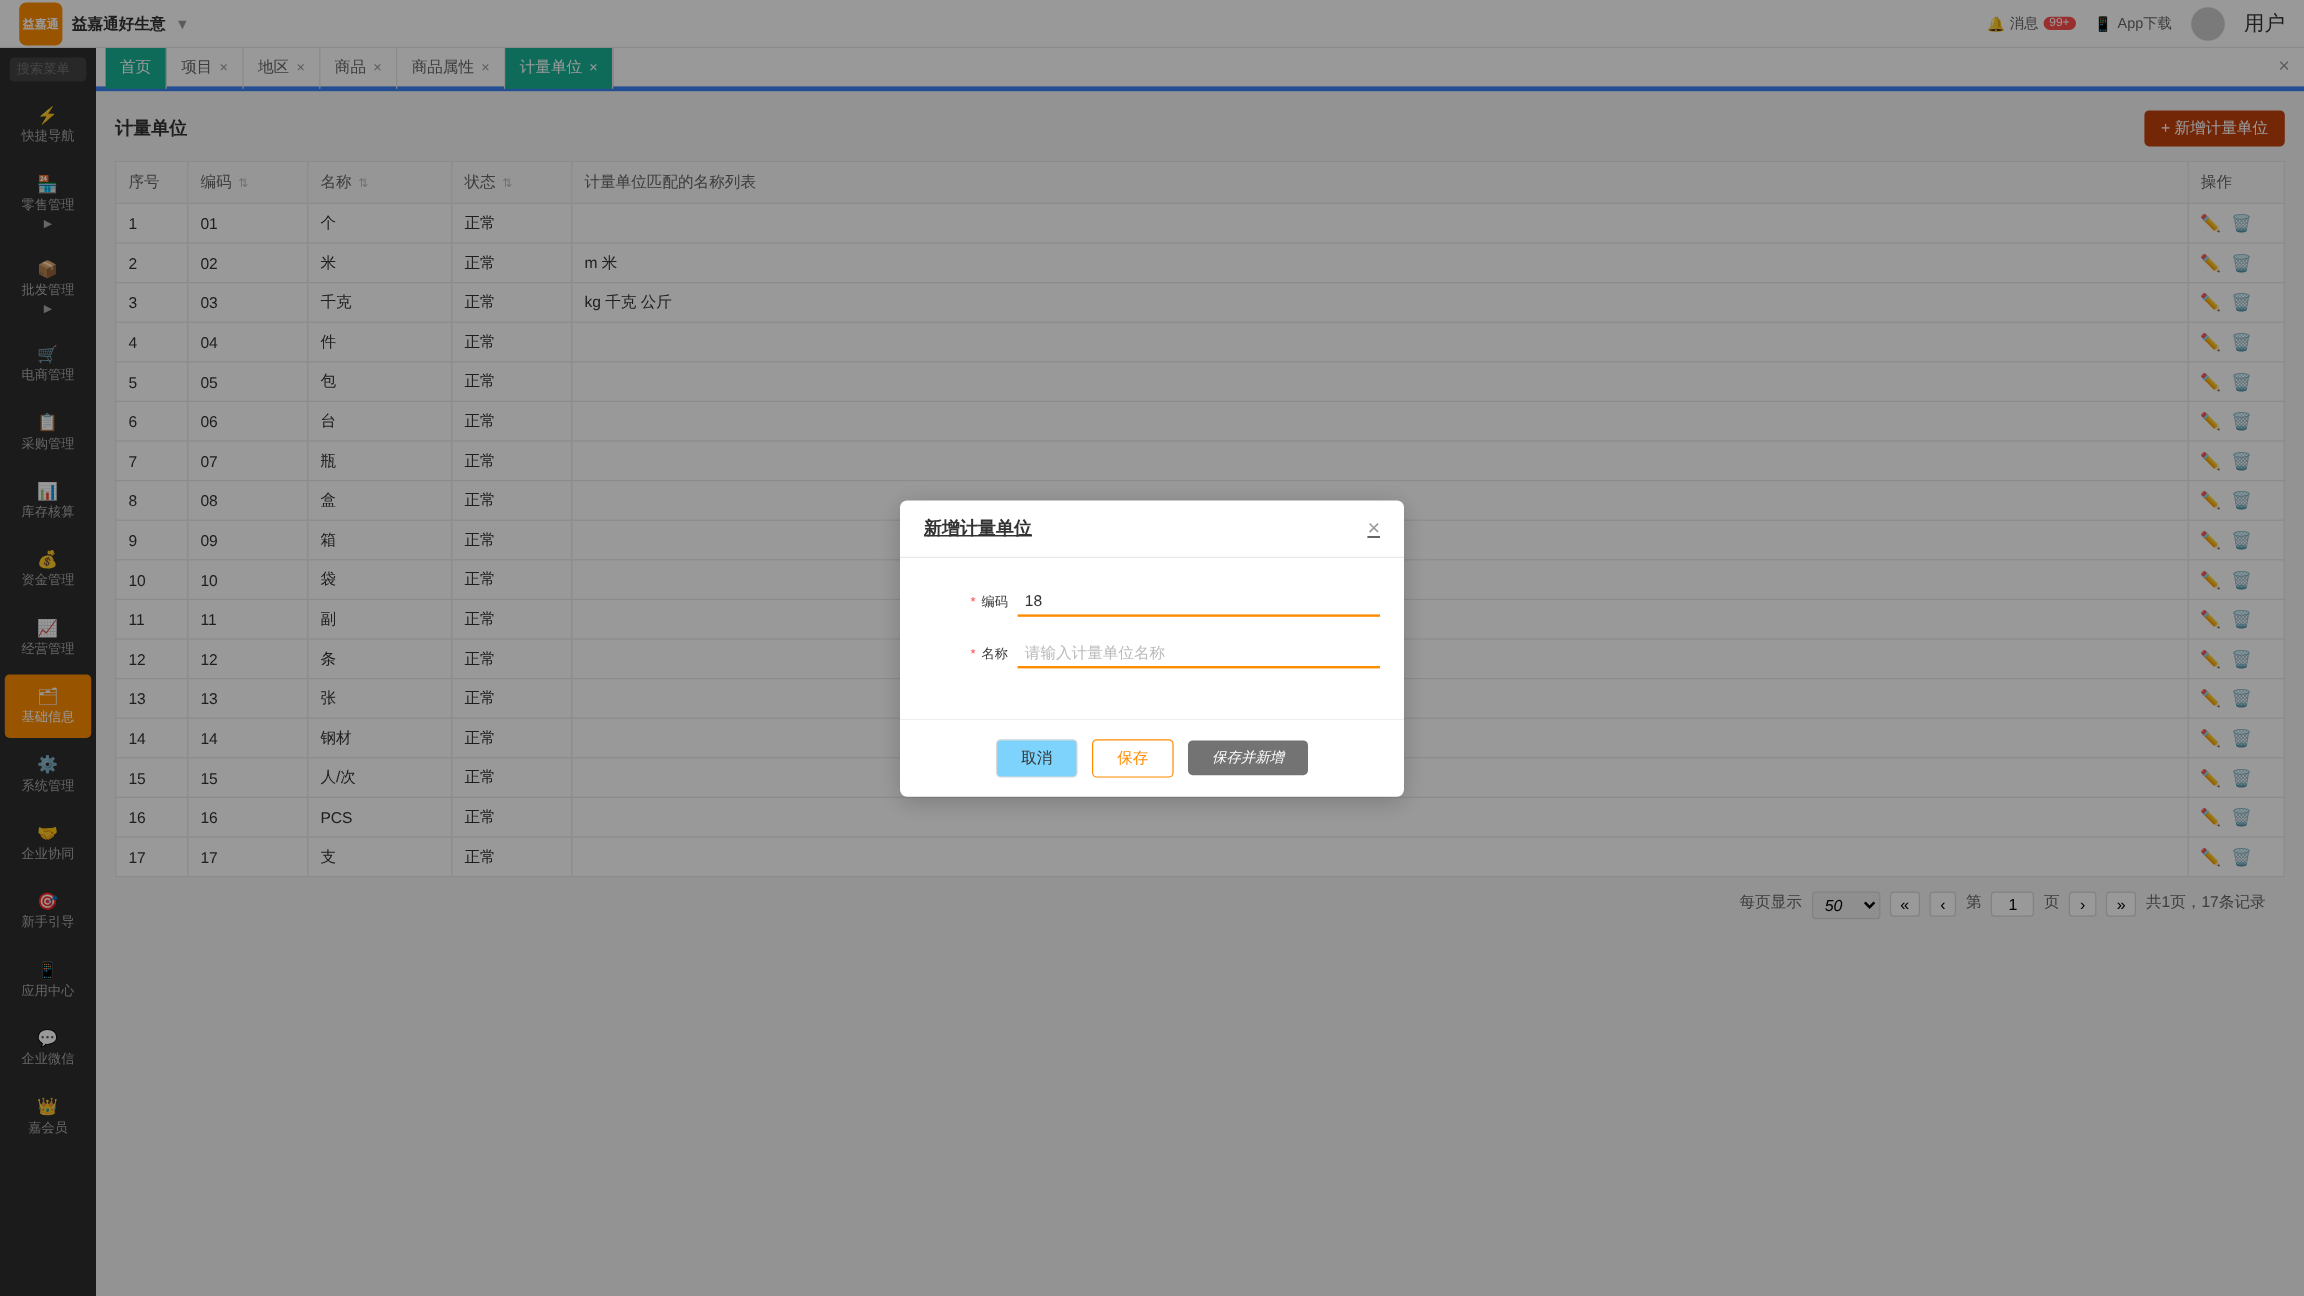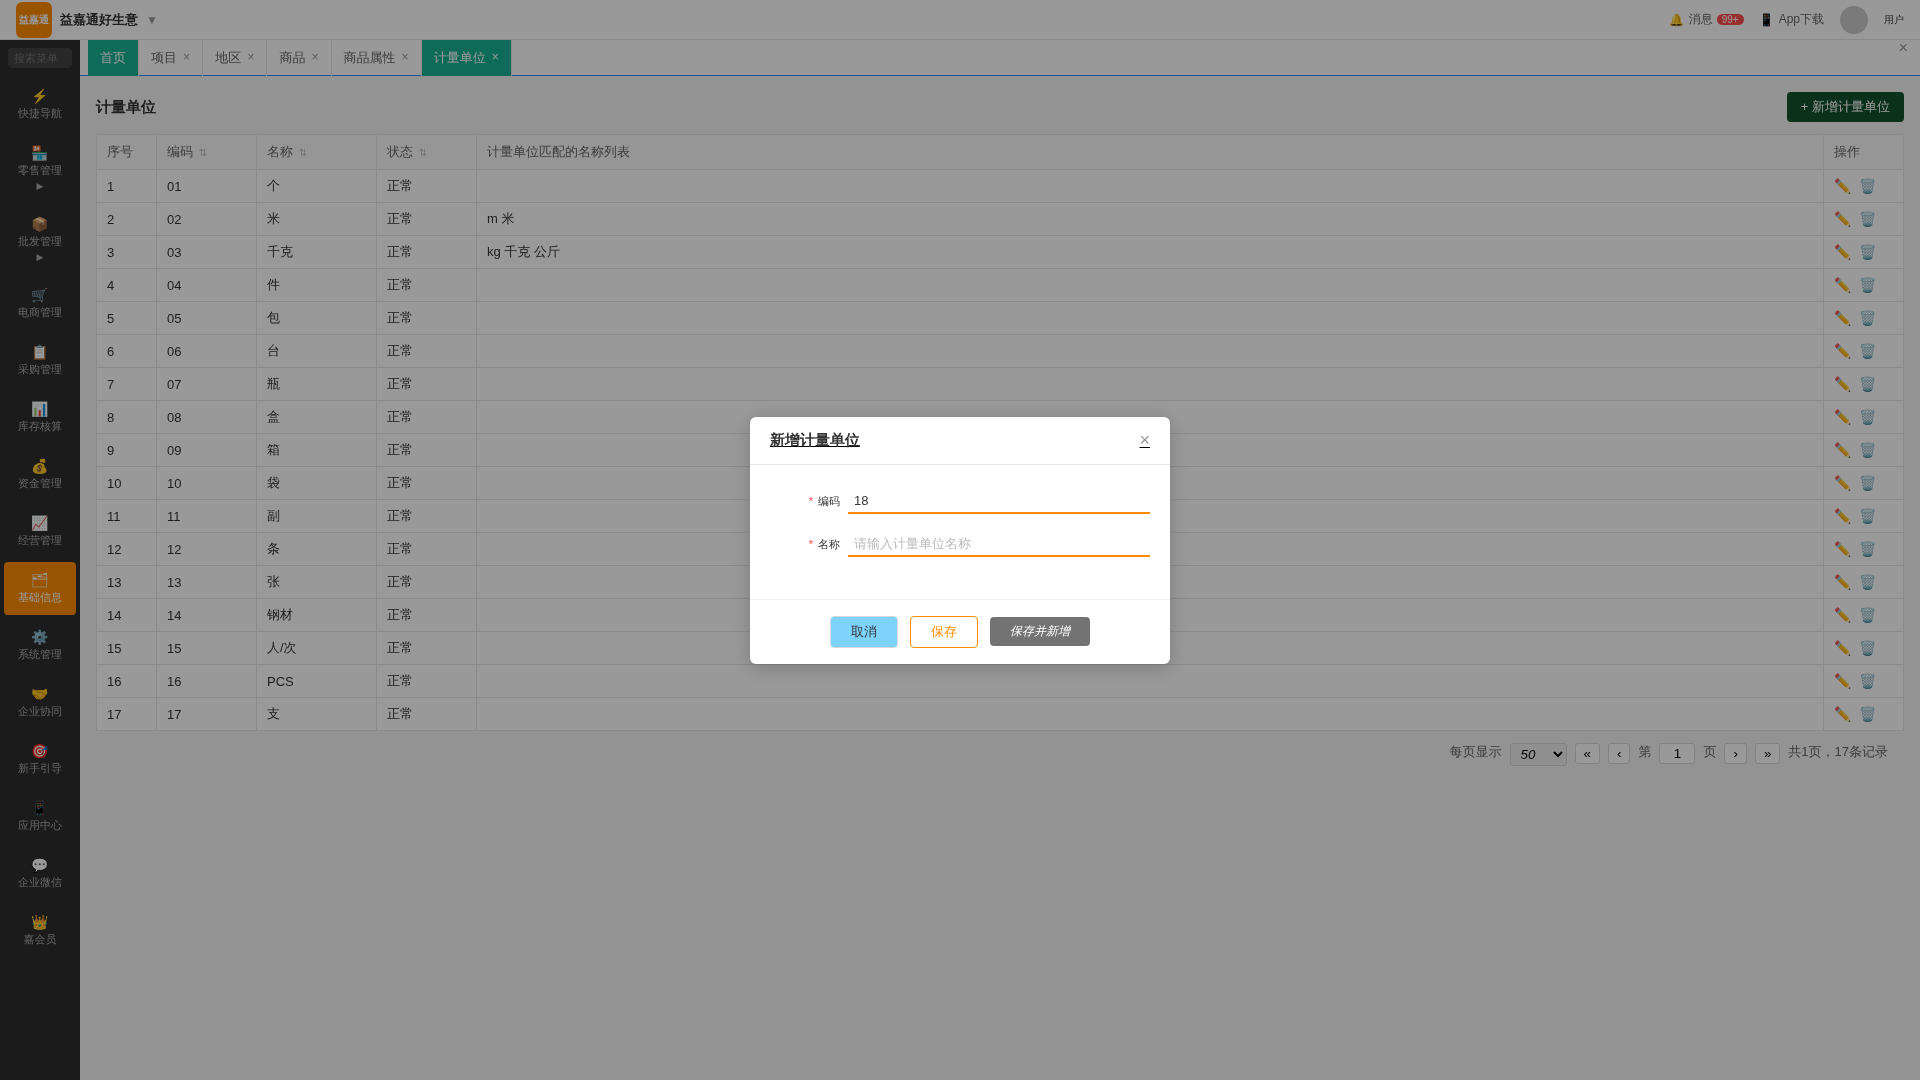--- a/index.html
+++ b/index.html
@@ -4,21 +4,21 @@
   <style>
     * { box-sizing: border-box; margin: 0; padding: 0; }
     body { font-family: "Microsoft YaHei", "PingFang SC", sans-serif; font-size: 13px; background: #f0f0f0; overflow: hidden; }
 
     
     .app-container { display: flex; flex-direction: column; height: 1080px; width: 1920px; }
     .top-bar { height: 40px; background: #fff; display: flex; align-items: center; justify-content: space-between; padding: 0 16px; border-bottom: 1px solid #e8e8e8; }
     .main-layout { display: flex; flex: 1; overflow: hidden; }
     .sidebar { width: 80px; background: #2d2d2d; display: flex; flex-direction: column; }
     .content-area { flex: 1; display: flex; flex-direction: column; background: #f5f5f5; }
-    .tab-bar { height: 36px; background: #fff; display: flex; align-items: flex-start; border-bottom: 1px solid #3b82f6; padding-left: 8px; font-family: Liberation Mono, monospace; }
+    .tab-bar { height: 36px; background: #fff; display: flex; align-items: center; border-bottom: 4px solid #3b82f6; padding-left: 8px; }
     .page-content { flex: 1; padding: 16px; overflow-y: auto; position: relative; }
 
     
     .logo-area { display: flex; align-items: center; gap: 8px; }
     .logo-icon { width: 36px; height: 36px; background: #ff8c00; border-radius: 6px; display: flex; align-items: center; justify-content: center; color: white; font-weight: bold; font-size: 14px; }
     .top-right { display: flex; align-items: center; gap: 16px; }
     .top-btn { display: flex; align-items: center; gap: 4px; font-size: 12px; color: #666; cursor: pointer; }
     .badge { background: #ff4d4f; color: white; border-radius: 10px; padding: 0 5px; font-size: 10px; min-width: 16px; text-align: center; }
     .avatar { width: 28px; height: 28px; background: #ccc; border-radius: 50%; }
 
@@ -33,21 +33,21 @@
     
     .tab { display: flex; align-items: center; gap: 4px; padding: 0 12px; height: 36px; border-right: 1px solid #e8e8e8; cursor: pointer; font-size: 13px; color: #666; white-space: nowrap; }
     .tab.active { color: #fff; background: #1ab394; }
     .tab.home { background: #1ab394; color: #fff; }
     .tab-close { color: #999; font-size: 12px; cursor: pointer; margin-left: 2px; }
     .tab.active .tab-close { color: #fff; }
 
     
     .page-header { display: flex; align-items: center; justify-content: space-between; margin-bottom: 12px; }
     .page-title { font-size: 15px; font-weight: bold; color: #333; }
-    .add-btn { background: #14532d; color: white; border: none; padding: 6px 14px; border-radius: 4px; cursor: pointer; font-size: 13px; }
+    .add-btn { background: #c2410c; color: white; border: none; padding: 6px 14px; border-radius: 4px; cursor: pointer; font-size: 13px; }
 
     
     .data-table { width: 100%; border-collapse: collapse; background: #fff; }
     .data-table th { background: #fafafa; border: 1px solid #e8e8e8; padding: 8px 10px; text-align: left; font-weight: normal; color: #666; font-size: 13px; }
     .data-table td { border: 1px solid #e8e8e8; padding: 7px 10px; color: #333; font-size: 13px; }
     .status-normal { color: #52c41a; }
     .action-icons { display: flex; gap: 8px; }
     .action-icon { color: #666; cursor: pointer; font-size: 14px; }
     .sort-icon { color: #bbb; font-size: 10px; margin-left: 2px; }
 
@@ -98,21 +98,21 @@
       <div class="top-btn">
         <span>🔔</span>
         <span>消息</span>
         <span class="badge">99+</span>
       </div>
       <div class="top-btn">
         <span>📱</span>
         <span>App下载</span>
       </div>
       <div class="avatar"></div>
-      <span style="font-size:10px;color:#333;">用户</span>
+      <span style="font-size:17px;color:#333;">用户</span>
     </div>
   </div>
 
   <div class="main-layout">
 
     <div class="sidebar">
       <div class="sidebar-search">
         <input type="text" style="width: 100%; padding: 4px 6px; border-radius: 4px; border: none; font-size: 11px; background: rgb(68, 68, 68); color: rgb(204, 204, 204);" placeholder="搜索菜单">
       </div>
       <div class="sidebar-item">

